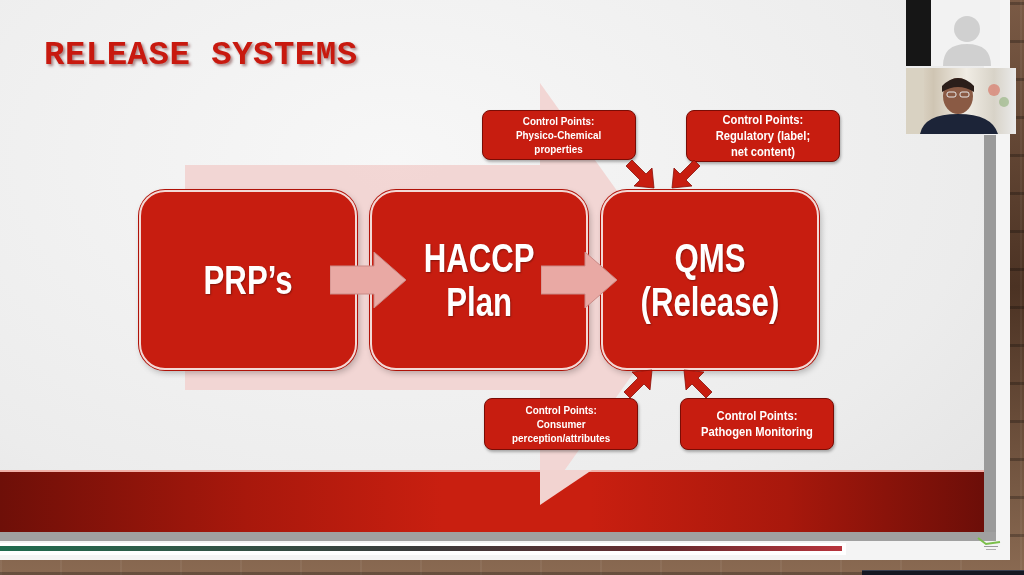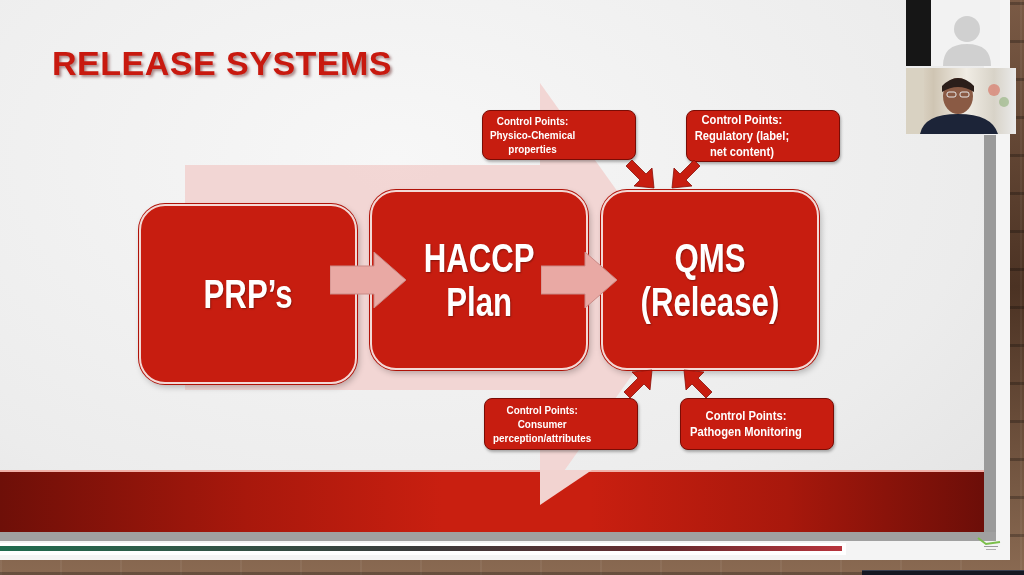--- a/index.html
+++ b/index.html
@@ -27,42 +27,42 @@
     .slide-shadow-right {
       position:absolute; left:984px; top:135px; width:12px; height:400px;
       background:#9a9a9a;
     }
     .slide-shadow-bottom {
       position:absolute; left:0; top:532px; width:996px; height:9px;
       background:#a0a0a0;
     }
     .title {
       position:absolute; left:36px; top:28px;
-      font-family:Liberation Sans, sans-serif; font-weight:bold;
+      font-family:Liberation Mono, monospace; font-weight:bold;
       font-size:34px; color:#c8190f; letter-spacing:0.5px;
       text-shadow: 2px 2px 3px rgba(80,0,0,0.45);
-      margin:16px;
+      margin:8px;
     }
     .bg-arrow { position:absolute; left:0; top:0; }
     .box {
       position:absolute; background:#c71d10; border-radius:26px;
       border:2px solid #f3d9d6; box-shadow: 0 0 0 1px #b01208, 2px 3px 6px rgba(0,0,0,0.25);
       color:#fff; display:flex; align-items:center; justify-content:center; text-align:center;
       font-family:"Liberation Sans", sans-serif; font-weight:bold;
       font-stretch:condensed;
     }
     .box .lbl { font-size:40px; line-height:44px; transform:scaleX(0.78); white-space:pre-line;
       text-shadow: 1px 1px 2px rgba(0,0,0,0.35); }
     .flow-arrow { position:absolute; }
     .cp {
       position:absolute; background:#c71d10; border-radius:8px;
       border:1px solid #7a0c05; box-shadow: 1px 2px 3px rgba(0,0,0,0.3);
       color:#fff; font-weight:bold; text-align:center;
       font-family:"Liberation Sans", sans-serif;
-      display:flex; align-items:center; 
+      display:flex; align-items:center; justify-content:center;
     }
     .cp .cp-text { font-size:11.5px; line-height:14px; transform:scaleX(0.86); white-space:pre-line; }
     .cp.big .cp-text { font-size:13px; line-height:16px; }
     .footer-band {
       position:absolute; left:0; top:470px; width:984px; height:60px;
       background: linear-gradient(90deg,#6e0f08 0%,#a8180c 25%,#c91f10 45%,#c91f10 60%,#a8180c 80%,#6c0e08 100%);
       border-top:2px solid #f0b0a8;
     }
     .stripe-wrap {
       position:absolute; left:0; top:543px; width:846px; height:12px; background:#ffffff;
@@ -91,21 +91,21 @@
 
 <div class="screen">
   <div class="slide">
 
     <svg class="bg-arrow" width="984" height="532" viewBox="0 0 984 532">
       <polygon points="185,165 540,165 540,83 690,293 540,505 540,390 185,390" fill="#f2d3d0" opacity="0.9"></polygon>
     </svg>
 
     <h1 class="title">RELEASE SYSTEMS</h1>
 
-    <div class="box" style="left:139px; top:204px; width:214px; height:176px;text-align:center;">
+    <div class="box" style="left:139px; top:190px; width:214px; height:176px;text-align:center;">
       <span class="lbl">PRP’s</span>
     </div>
     <div class="box" style="left:370px; top:190px; width:214px; height:176px;align-items:center;">
       <span class="lbl">HACCP
 Plan</span>
     </div>
     <div class="box" style="left:601px; top:190px; width:214px; height:176px;">
       <span class="lbl">QMS
 (Release)</span>
     </div>

